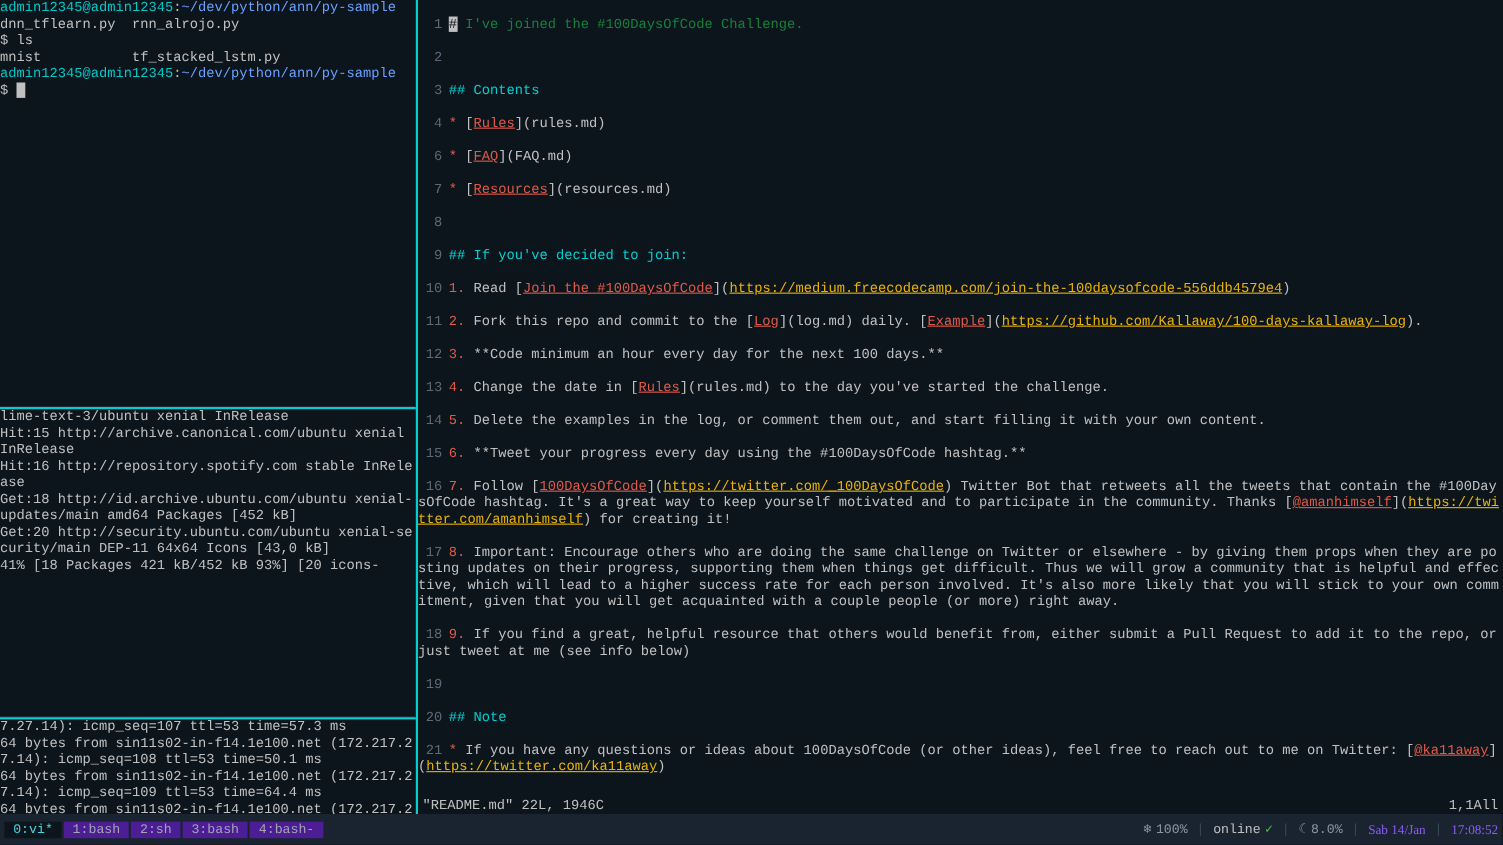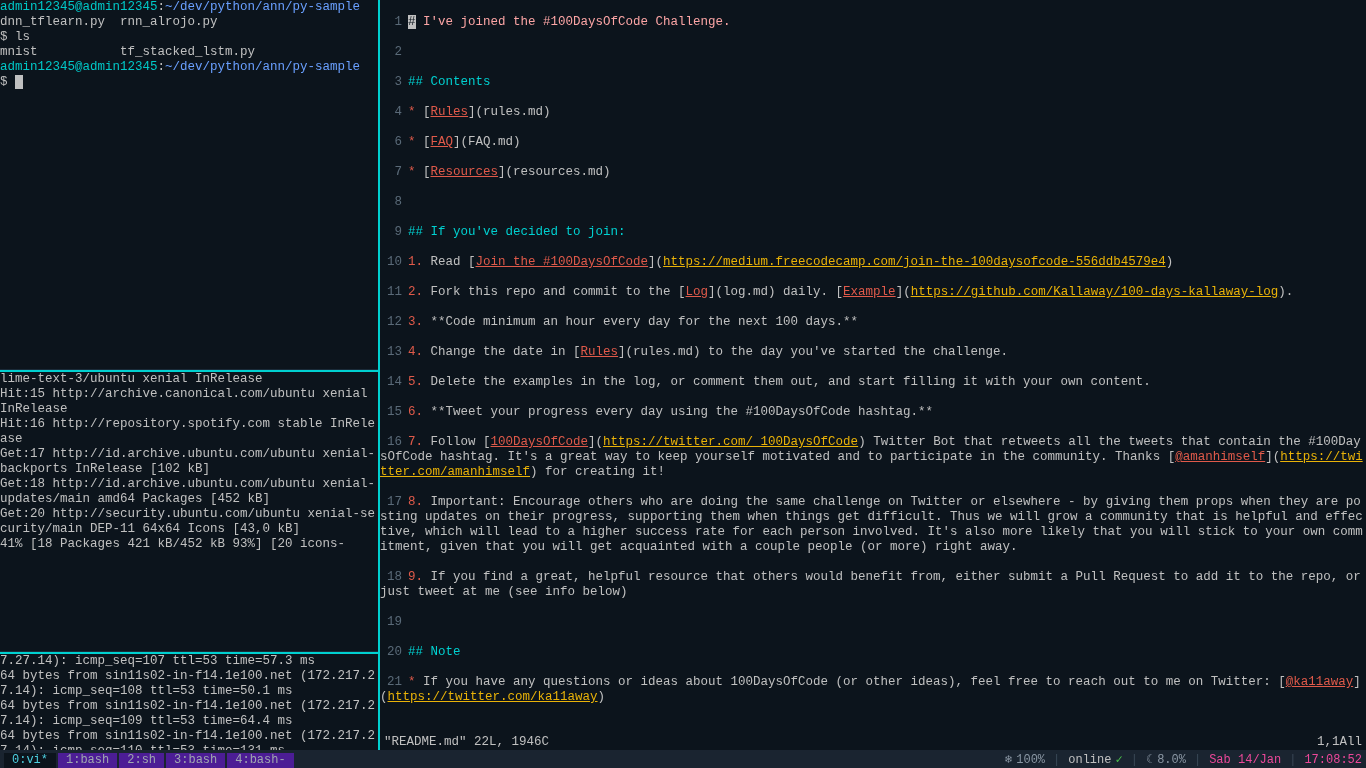--- a/index.html
+++ b/index.html
@@ -19,41 +19,41 @@
 .right-col { flex:1; display:flex; flex-direction:column; min-width:0; }
 .pane { overflow:hidden; }
 .pane-shell { height:370px; border-bottom:1px solid #1a2a38; }
 .pane-apt { height:282px; border-bottom:1px solid #1a2a38; }
 .pane-ping { flex:1; }
 .pane-apt, .pane-ping {border-top:2px solid #00d0d0;}
 .gutter { display:inline-block; width:28px; text-align:right; color:#5a6a78; padding-right:6px; user-select:none; }
 .ln { white-space:pre-wrap; word-break:break-all; }
 .prompt-user { color:#00c8c8; }
 .prompt-path { color:#6aa0ff; }
-.green { color:#fca5a5; }
+.green { color:#15803d; }
 .cyan { color:#00d0d0; }
 .gray { color:#eab308; }
 .red { color:#e05a4a; }
 .link { text-decoration:underline; }
 .cursor { background:#c0c0c0; color:#0c141c; }
 .editor-body { flex:1; overflow:hidden; white-space:pre-wrap; word-break:break-all; }
 .editor-status { display:flex; justify-content:space-between; color:#c0c0c0; padding:0 4px; }
 .status-bar {
-  height:18px; background:#1a2430; display:flex; align-items:flex-end;
+  height:28px; background:#1a2430; display:flex; align-items:center;
   font-size:12px; color:#8a96a3; justify-content:space-between;
   padding:0 4px;
 }
 .tabs { display:flex; gap:2px; }
 .tab { padding:0 8px; background:#4c1d95; color:#a0a8b0; }
 .tab.active { background:#0c141c; color:#4dd0e1; }
 .sb-right { display:flex; gap:8px; align-items:center; }
 .sb-seg { display:flex; align-items:center; gap:4px; }
 .sb-right .pipe { color:#3a4856; }
 .sb-online { color:#c0c0c0; }
-.sb-time { color:#ec4899; }
+.sb-time { color:#8b5cf6;font-family:Liberation Serif, serif; }
 </style>
 </head>
 <body>
 
 <div class="root">
   <div class="panes">
     <div class="left-col">
 
       <div class="pane pane-shell">
         <div class="ln"><span class="prompt-user">admin12345@admin12345</span><span>:</span><span class="prompt-path">~/dev/python/ann/py-sample</span></div>
@@ -61,21 +61,20 @@
         <div class="ln">$ ls</div>
         <div class="ln">mnist           tf_stacked_lstm.py</div>
         <div class="ln"><span class="prompt-user">admin12345@admin12345</span><span>:</span><span class="prompt-path">~/dev/python/ann/py-sample</span></div>
         <div class="ln"><span>$ </span><span class="cursor"> </span></div>
       </div>
 
       <div class="pane pane-apt">
         <div class="ln">lime-text-3/ubuntu xenial InRelease</div>
         <div class="ln">Hit:15 http://archive.canonical.com/ubuntu xenial InRelease</div>
         <div class="ln">Hit:16 http://repository.spotify.com stable InRelease</div>
-        <div class="ln">Get:17 http://id.archive.ubuntu.com/ubuntu xenial-backports InRelease [102 kB]</div>
         <div class="ln">Get:18 http://id.archive.ubuntu.com/ubuntu xenial-updates/main amd64 Packages [452 kB]</div>
         <div class="ln">Get:20 http://security.ubuntu.com/ubuntu xenial-security/main DEP-11 64x64 Icons [43,0 kB]</div>
         <div class="ln">41% [18 Packages 421 kB/452 kB 93%] [20 icons-</div>
       </div>
 
       <div class="pane pane-ping">
         <div class="ln">7.27.14): icmp_seq=107 ttl=53 time=57.3 ms</div>
         <div class="ln">64 bytes from sin11s02-in-f14.1e100.net (172.217.27.14): icmp_seq=108 ttl=53 time=50.1 ms</div>
         <div class="ln">64 bytes from sin11s02-in-f14.1e100.net (172.217.27.14): icmp_seq=109 ttl=53 time=64.4 ms</div>
         <div class="ln">64 bytes from sin11s02-in-f14.1e100.net (172.217.27.14): icmp_seq=110 ttl=53 time=131 ms</div>

